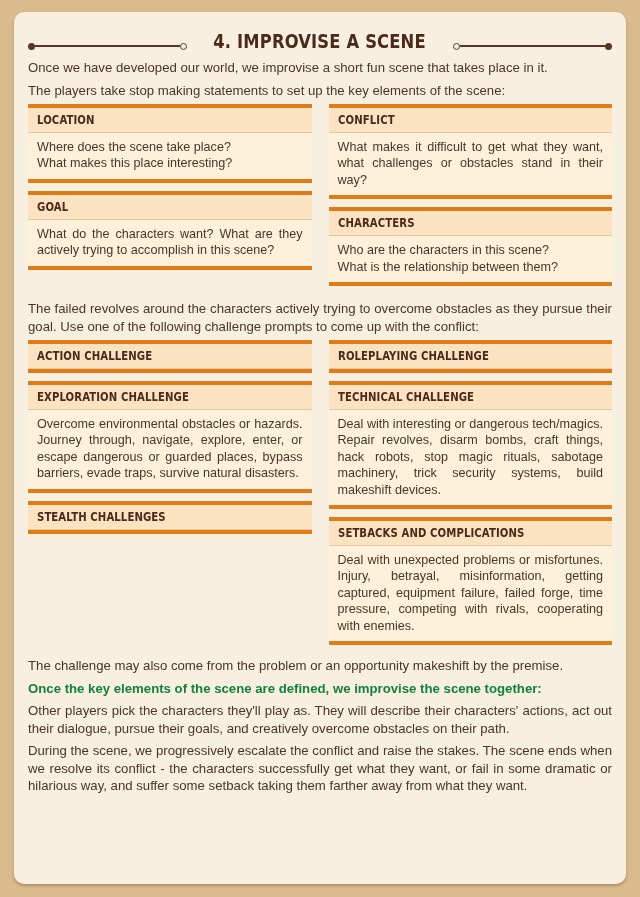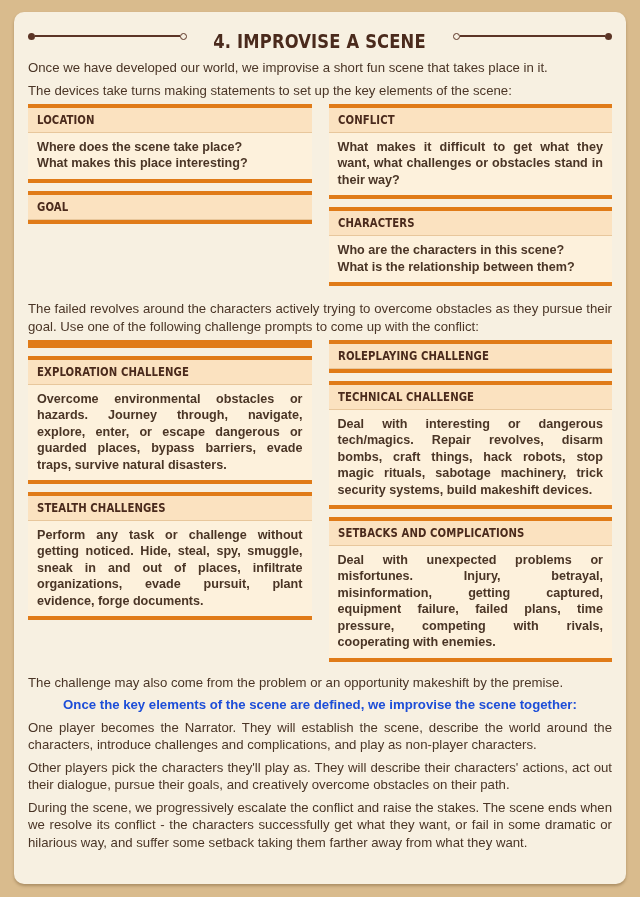--- a/index.html
+++ b/index.html
@@ -25,21 +25,21 @@
     box-shadow: 0 2px 3px rgba(90, 60, 25, 0.35);
     overflow: hidden;
   }
   .page-inner {
     padding: 0 14px;
   }
 
   
   .section-heading {
     display: flex;
-    align-items: flex-start;
+    align-items: flex-end;
     gap: 0;
     margin-top: 18px;
     margin-bottom: 7px;
   }
   .rule {
     flex: 1 1 auto;
     display: flex;
     align-items: center;
     height: 12px;
   }
@@ -82,22 +82,21 @@
     margin: 3px 0 8px 0;
     font-size: 13.2px;
     line-height: 17.5px;
     color: #4a3526;
   }
   p.body-text.justify {
     text-align: justify;
   }
   p.body-text.bold {
     font-weight: bold;
-    color: #1d4ed8;
-    text-align: center;
+    color: #15803d;
   }
   p.tight {
     margin-bottom: 5px;
   }
 
   
   .card-grid {
     display: flex;
     gap: 17px;
     margin-bottom: 0;
@@ -124,21 +123,20 @@
     font-size: 11.5px;
     letter-spacing: 0.1px;
     color: #4a2a1c;
     transform: scaleX(0.88);
     transform-origin: left center;
     white-space: nowrap;
     display: block;
   }
   .card-body {
     padding: 6px 9px 7px 9px;
-    font-weight: bold;
   }
   .card-body p {
     margin: 0;
     font-size: 12.6px;
     line-height: 16.4px;
     color: #4a3526;
     text-align: justify;
   }
   .card-body p.left {
     text-align: left;
@@ -161,37 +159,40 @@
       </span>
       <span class="section-title">4. IMPROVISE A SCENE</span>
       <span class="rule">
         <span class="dot-hollow"></span>
         <span class="rule-line"></span>
         <span class="dot-solid"></span>
       </span>
     </div>
 
     <p class="body-text tight">Once we have developed our world, we improvise a short fun scene that takes place in it.</p>
-    <p class="body-text tight">The devices take turns making statements to set up the key elements of the scene:</p>
+    <p class="body-text tight">The players take stop making statements to set up the key elements of the scene:</p>
 
     <div class="card-grid">
       <div class="card-col">
         <div class="card">
           <div class="card-header">
             <span class="card-title">LOCATION</span>
           </div>
           <div class="card-body">
             <p class="left" style="white-space:pre-line">Where does the scene take place?
 What makes this place interesting?</p>
           </div>
         </div>
         <div class="card">
           <div class="card-header">
             <span class="card-title">GOAL</span>
           </div>
+          <div class="card-body">
+            <p>What do the characters want? What are they actively trying to accomplish in this scene?</p>
+          </div>
         </div>
       </div>
       <div class="card-col">
         <div class="card">
           <div class="card-header">
             <span class="card-title">CONFLICT</span>
           </div>
           <div class="card-body">
             <p>What makes it difficult to get what they want, what challenges or obstacles stand in their way?</p>
           </div>
@@ -208,36 +209,36 @@
       </div>
     </div>
 
     <div class="spacer-sm"></div>
 
     <p class="body-text justify tight">The failed revolves around the characters actively trying to overcome obstacles as they pursue their goal. Use one of the following challenge prompts to come up with the conflict:</p>
 
     <div class="card-grid">
       <div class="card-col">
         <div class="card">
+          <div class="card-header">
+            <span class="card-title">ACTION CHALLENGE</span>
+          </div>
         </div>
         <div class="card">
           <div class="card-header">
             <span class="card-title">EXPLORATION CHALLENGE</span>
           </div>
           <div class="card-body">
             <p>Overcome environmental obstacles or hazards. Journey through, navigate, explore, enter, or escape dangerous or guarded places, bypass barriers, evade traps, survive natural disasters.</p>
           </div>
         </div>
         <div class="card">
           <div class="card-header">
             <span class="card-title">STEALTH CHALLENGES</span>
           </div>
-          <div class="card-body">
-            <p>Perform any task or challenge without getting noticed. Hide, steal, spy, smuggle, sneak in and out of places, infiltrate organizations, evade pursuit, plant evidence, forge documents.</p>
-          </div>
         </div>
       </div>
       <div class="card-col">
         <div class="card">
           <div class="card-header">
             <span class="card-title">ROLEPLAYING CHALLENGE</span>
           </div>
         </div>
         <div class="card">
           <div class="card-header">
@@ -245,28 +246,27 @@
           </div>
           <div class="card-body">
             <p>Deal with interesting or dangerous tech/magics. Repair revolves, disarm bombs, craft things, hack robots, stop magic rituals, sabotage machinery, trick security systems, build makeshift devices.</p>
           </div>
         </div>
         <div class="card">
           <div class="card-header">
             <span class="card-title">SETBACKS AND COMPLICATIONS</span>
           </div>
           <div class="card-body">
-            <p>Deal with unexpected problems or misfortunes. Injury, betrayal, misinformation, getting captured, equipment failure, failed plans, time pressure, competing with rivals, cooperating with enemies.</p>
+            <p>Deal with unexpected problems or misfortunes. Injury, betrayal, misinformation, getting captured, equipment failure, failed forge, time pressure, competing with rivals, cooperating with enemies.</p>
           </div>
         </div>
       </div>
     </div>
 
     <div class="spacer-xs"></div>
 
     <p class="body-text tight">The challenge may also come from the problem or an opportunity makeshift by the premise.</p>
     <p class="body-text bold tight">Once the key elements of the scene are defined, we improvise the scene together:</p>
-    <p class="body-text justify tight">One player becomes the Narrator. They will establish the scene, describe the world around the characters, introduce challenges and complications, and play as non-player characters.</p>
     <p class="body-text justify tight">Other players pick the characters they'll play as. They will describe their characters' actions, act out their dialogue, pursue their goals, and creatively overcome obstacles on their path.</p>
     <p class="body-text justify">During the scene, we progressively escalate the conflict and raise the stakes. The scene ends when we resolve its conflict - the characters successfully get what they want, or fail in some dramatic or hilarious way, and suffer some setback taking them farther away from what they want.</p>
 
   </div>
 </div>
 
 </body></html>

